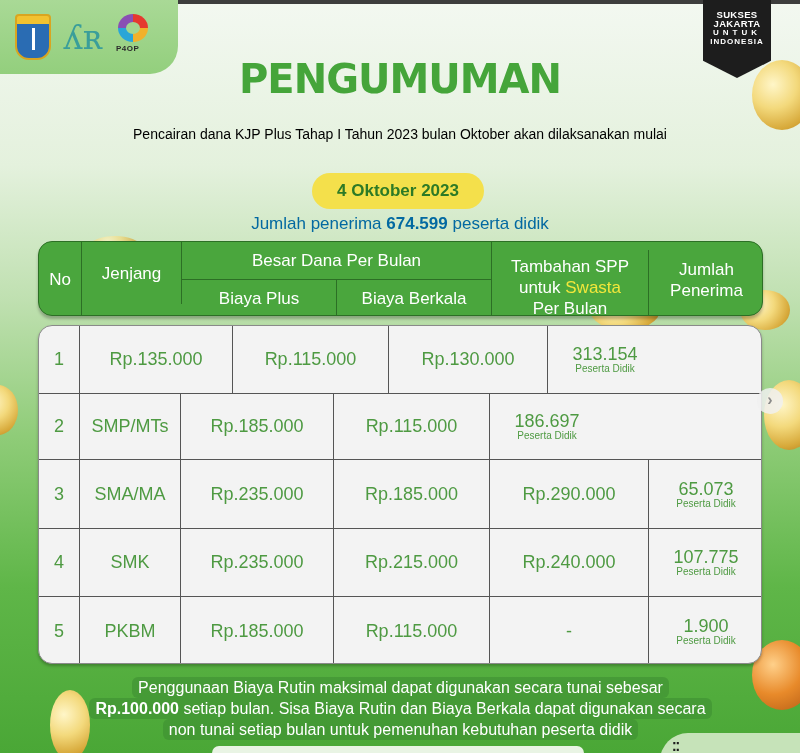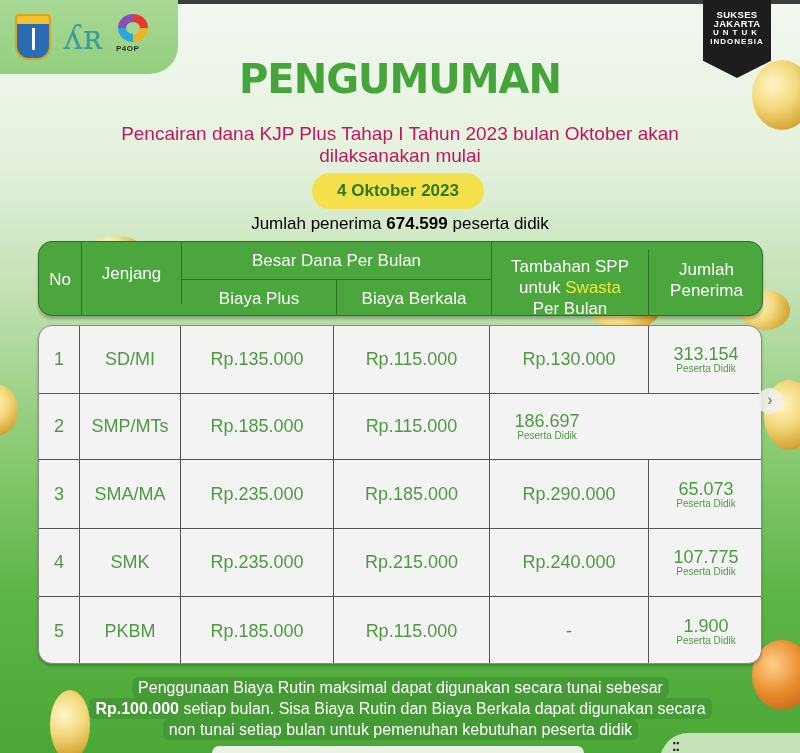--- a/index.html
+++ b/index.html
@@ -51,30 +51,30 @@
   .coin.c7 { left: 740px; top: 290px; width: 50px; height: 40px; }
   .coin.c8 { left: 90px; top: 236px; width: 50px; height: 20px; opacity: .7; }
 
   .title {
     position: absolute; left: 0; top: 56px; width: 800px; text-align: center;
     font-family: "DejaVu Sans", sans-serif; font-weight: bold; font-size: 40px;
     color: #45a53a; letter-spacing: -1px;
   }
   .desc {
     position: absolute; left: 100px; top: 123px; width: 600px; text-align: center;
-    font-size: 19px; line-height: 22px; color: #be185d;
+    font-size: 14px; line-height: 22px; color: #000000;
   }
   .date-pill {
     position: absolute; left: 312px; top: 173px; width: 172px; height: 36px;
     background: #f4e04b; border-radius: 18px; text-align: center; line-height: 36px;
     font-size: 17px; font-weight: bold; color: #2d7a26;
   }
   .recipients {
     position: absolute; left: 100px; top: 214px; width: 600px; text-align: center;
-    font-size: 17px; color: #000000;
+    font-size: 17px; color: #0369a1;
   }
   .recipients b { font-weight: bold; }
 
   .thead {
     position: absolute; left: 38px; top: 241px; width: 725px; height: 75px;
     background: #4aa63d; border: 1.5px solid #2c6f25; border-radius: 14px;
     box-shadow: 0 3px 3px rgba(0,0,0,.25);
     color: #fff; overflow: hidden;
   }
   .th { position: absolute; display: flex; align-items: center; justify-content: center; text-align: center; font-size: 17px; line-height: 21px; border-right: 1.5px solid #2c6f25; }
@@ -180,21 +180,20 @@
     <div>
       <span>Jumlah</span><br>
       <span>Penerima</span>
     </div>
   </div>
 </div>
 
 <div class="tbody">
   <div class="row" style="top:0;height:68px;">
     <div class="cell no">1</div>
-    <div class="cell jenjang">SD/MI</div>
     <div class="cell rutin">Rp.135.000</div>
     <div class="cell berkala">Rp.115.000</div>
     <div class="cell spp">Rp.130.000</div>
     <div class="cell jumlah">
       <span class="count">313.154</span>
       <span class="unit">Peserta Didik</span>
     </div>
   </div>
   <div class="row" style="top:68px;height:66px;">
     <div class="cell no">2</div>

